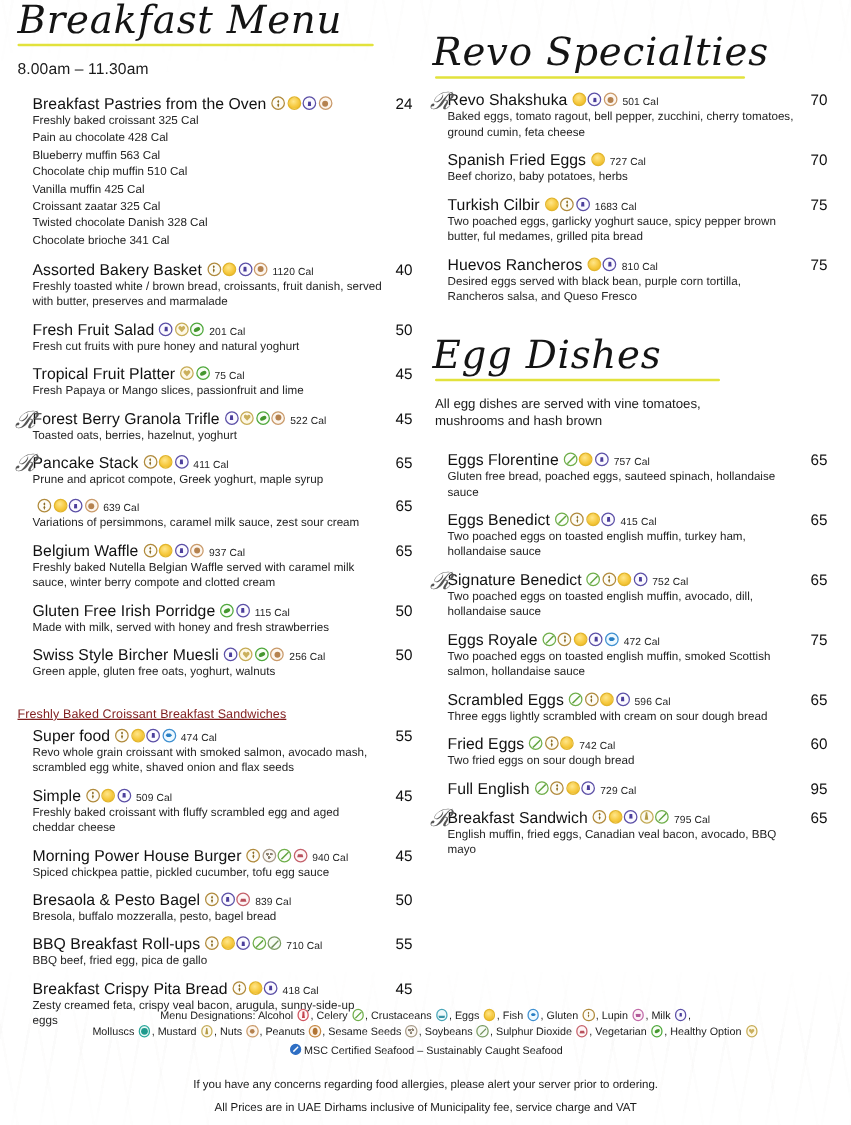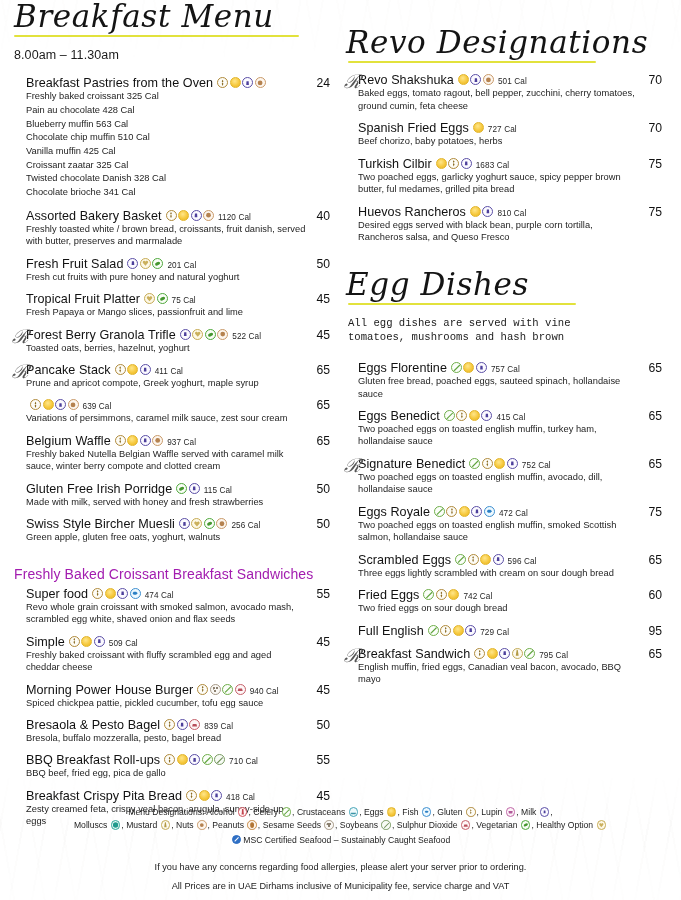--- a/index.html
+++ b/index.html
@@ -72,35 +72,35 @@
 
   .hours {
     font-size: 12.5px;
     color: #1b1b1b;
     margin-top: 11px;
     margin-bottom: 14px;
     letter-spacing: .1px;
   }
 
   .section-sub {
-    font-size: 14px;
+    font-size: 10px;
     font-weight: 400;
-    color: #a21caf;
+    color: #7f1d1d;
     margin-top: 22px;
     margin-bottom: 5px;
     letter-spacing: .1px;
+    text-decoration: underline;
   }
 
   .egg-note {
     font-size: 10.6px;
     line-height: 1.32;
     color: #1b1b1b;
     margin: 12px 0 16px 2px;
     max-width: 250px;
-    font-family: Liberation Mono, monospace;
   }
 
   
   .item { position: relative; margin-bottom: 9px; padding-left: 12px; }
 
   .sig {
     position: absolute;
     left: -2px;
     top: -1px;
     font-family: "DejaVu Serif", "Liberation Serif", serif;
@@ -542,21 +542,21 @@
               </span>
               <span class="cal">418 Cal</span>
               <span class="price">45</span>
             </div>
             <div class="desc">Zesty creamed feta, crispy veal bacon, arugula, sunny-side-up eggs</div>
           </div>
         </div>
     </div>
 
     <div class="col right">
-      <div class="script-title">Revo Designations</div>
+      <div class="script-title">Revo Specialties</div>
       <div class="script-rule rule-revo"></div>
       <div id="revo-items" style="margin-top:10px">
           <div class="item">
             <span class="sig">ℛ</span>
             <div class="item-head">
               <span class="item-name">Revo Shakshuka</span>
               <span class="icons">
                 <span class="ic ic-eggs"></span>
                 <span class="ic ic-milk"></span>
                 <span class="ic ic-nuts"></span>

